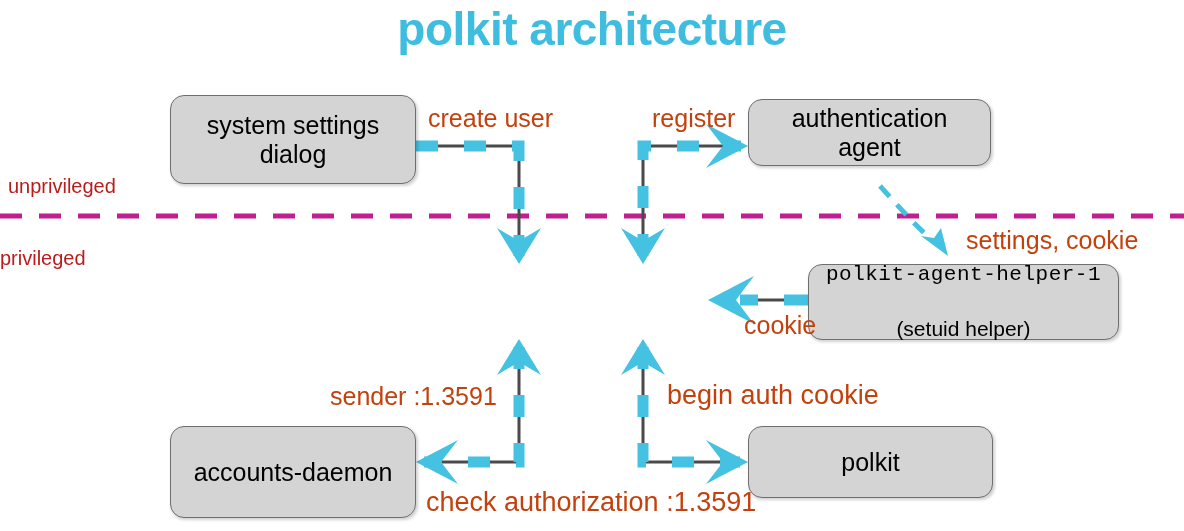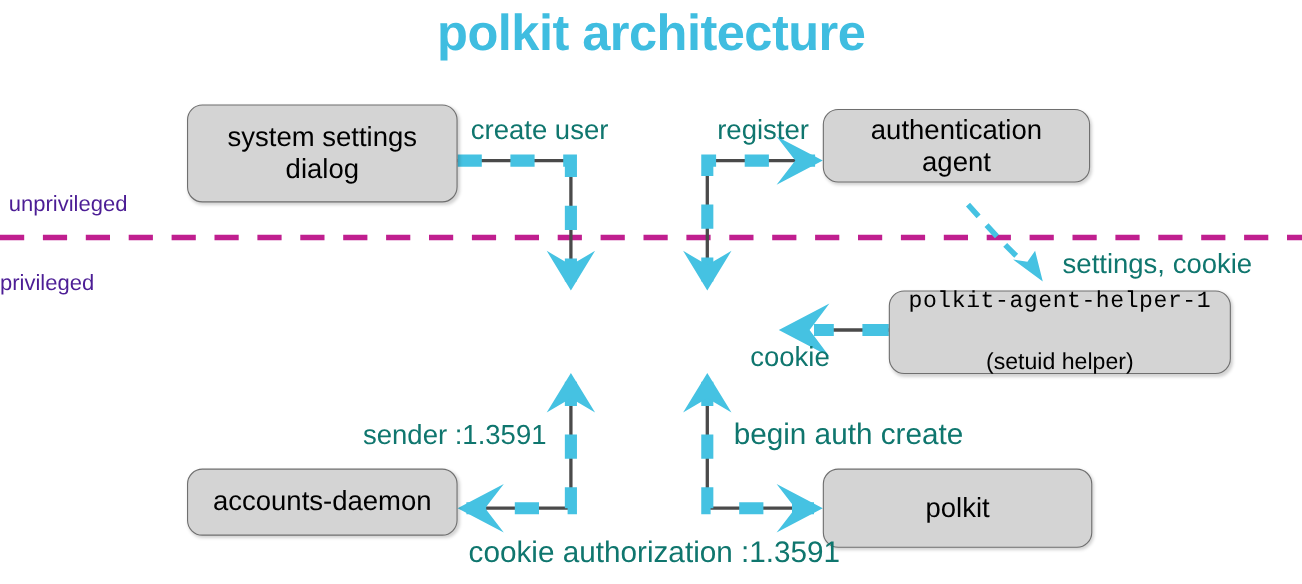--- a/index.html
+++ b/index.html
@@ -69,33 +69,33 @@
   }
   .node.mono .sub-line {
     display: block;
     font-family: "Liberation Sans", sans-serif;
     font-size: 21px;
   }
 
   
   .elabel {
     position: absolute;
-    color: #0f766e;
+    color: #c2410c;
     font-size: 25px;
     white-space: nowrap;
     line-height: 1;
   }
   .elabel.big {
     font-size: 27px;
   }
 
   
   .plabel {
     position: absolute;
-    color: #4c1d95;
+    color: #b91c1c;
     font-size: 20px;
     white-space: nowrap;
     line-height: 1;
   }
 </style>
 </head>
 <body>
 
 <div id="stage">
 
@@ -158,35 +158,35 @@
   </div>
 
 
   <div class="node mono" style="left:808px; top:264px; width:311px; height:76px;">
     <span class="node-text">
       <span class="mono-line">polkit-agent-helper-1</span>
       <span class="sub-line">(setuid helper)</span>
     </span>
   </div>
 
-  <div class="node" style="left:170px; top:426px; width:246px; height:61px;">
+  <div class="node" style="left:170px; top:426px; width:246px; height:92px;">
     <span class="node-text">accounts-daemon</span>
   </div>
 
   <div class="node" style="left:748px; top:426px; width:245px; height:72px;">
     <span class="node-text">polkit</span>
   </div>
 
   <div class="elabel" style="left:428px; top:106px;">create user</div>
 
   <div class="elabel" style="left:652px; top:106px;">register</div>
 
   <div class="elabel" style="left:966px; top:228px;">settings, cookie</div>
 
-  <div class="elabel" style="left:682px; top:313px;">cookie</div>
+  <div class="elabel" style="left:744px; top:313px;">cookie</div>
 
   <div class="elabel" style="left:330px; top:384px;">sender :1.3591</div>
 
-  <div class="elabel big" style="left:667px; top:382px;">begin auth create</div>
+  <div class="elabel big" style="left:667px; top:382px;">begin auth cookie</div>
 
-  <div class="elabel big" style="left:426px; top:489px;">cookie authorization :1.3591</div>
+  <div class="elabel big" style="left:426px; top:489px;">check authorization :1.3591</div>
 
 </div>
 
 </body></html>

